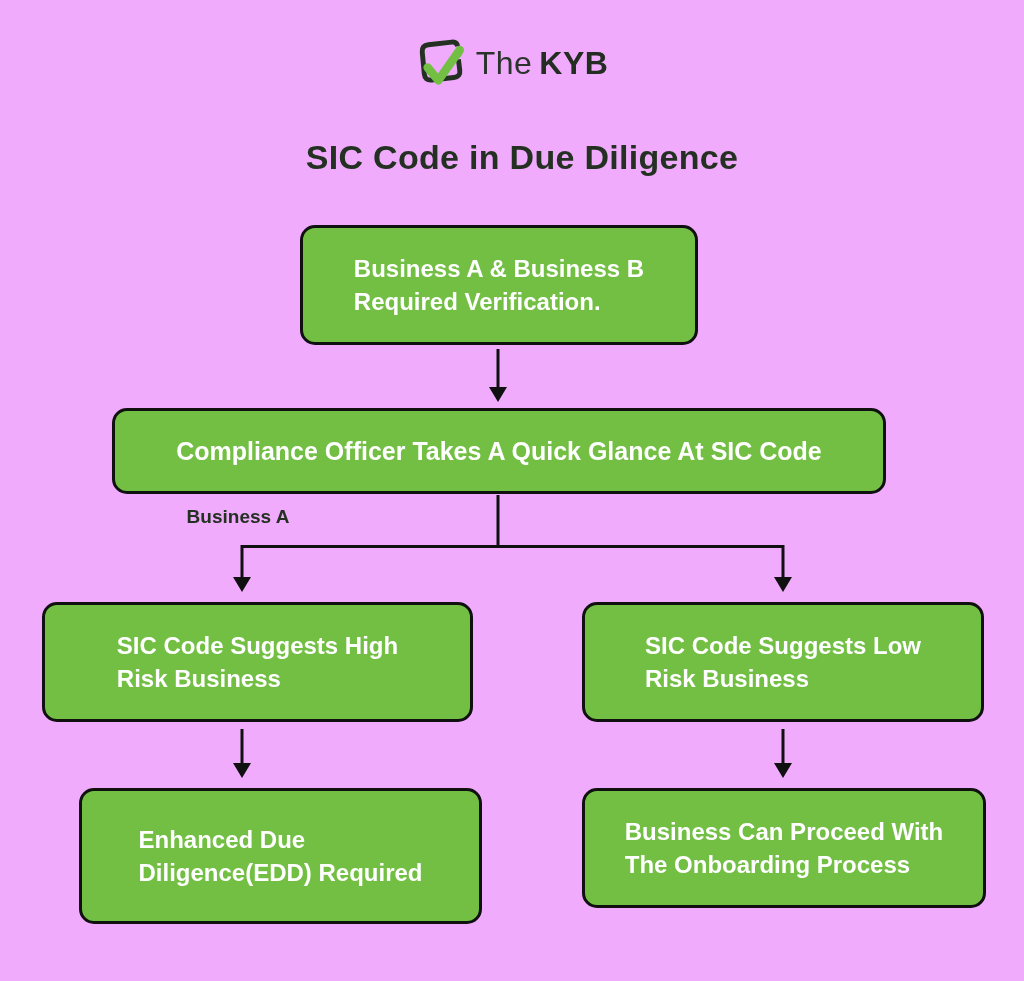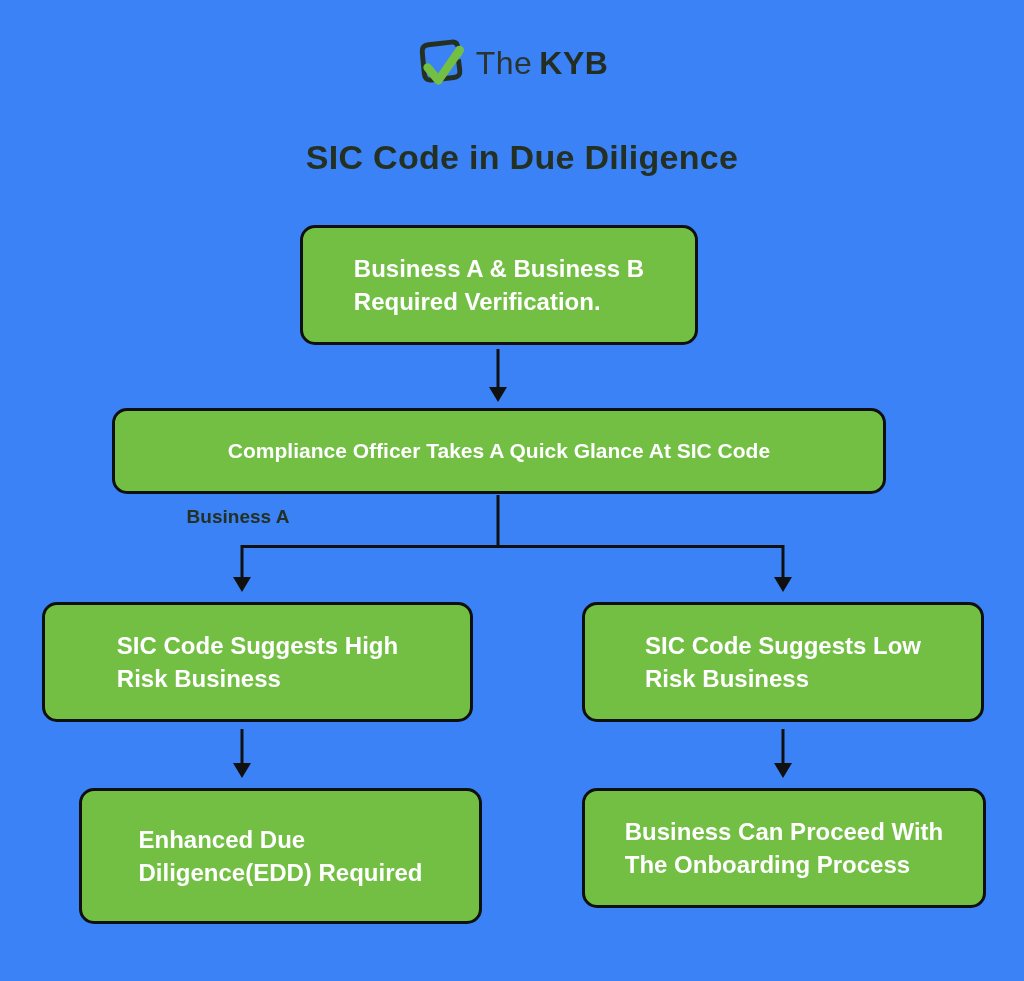--- a/index.html
+++ b/index.html
@@ -7,21 +7,21 @@
     --line:#101010;
     --dark:#243022;
     --white:#FFFFFF;
   }
   html,body{margin:0;padding:0;background:#ffffff;}
   body{font-family:"Liberation Sans","DejaVu Sans",sans-serif;}
   .page{
     position:relative;
     width:1024px;
     height:981px;
-    background:#3b82f6;
+    background:#f0abfc;
     overflow:hidden;
   }
 
   
   .logo{
     position:absolute;
     top:36px;
     left:0;
     width:1024px;
     display:flex;
@@ -62,21 +62,21 @@
     justify-content:center;
     text-align:left;
     color:var(--white);
     font-weight:700;
     font-size:24px;
     line-height:1.38;
     white-space:pre-line;
     padding:4px 12px;
   }
   .node-verification{left:300px;top:225px;width:398px;height:120px;}
-  .node-compliance{left:112px;top:408px;width:774px;height:86px;font-size:21px;}
+  .node-compliance{left:112px;top:408px;width:774px;height:86px;font-size:25px;}
   .node-high-risk{left:42px;top:602px;width:431px;height:120px;}
   .node-low-risk{left:582px;top:602px;width:402px;height:120px;border-radius:15px;}
   .node-edd{left:42px;top:788px;width:403px;height:136px;margin-left:37px;}
   .node-onboarding{left:582px;top:788px;width:404px;height:120px;}
 
   
   .branch-label{
     position:absolute;
     top:506px;
     width:180px;

